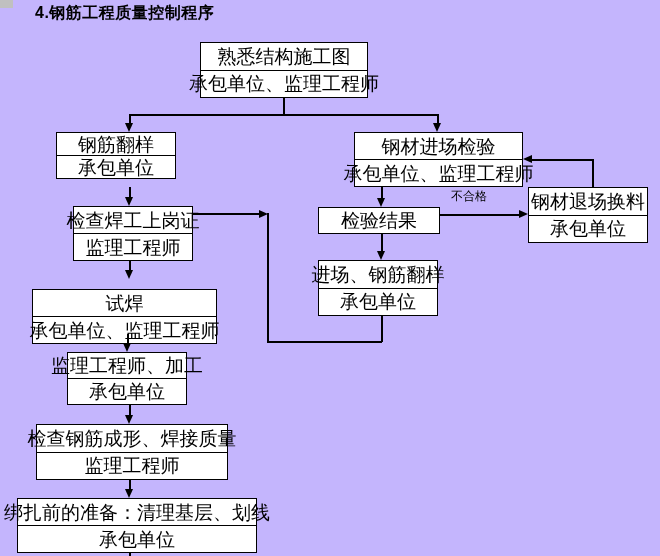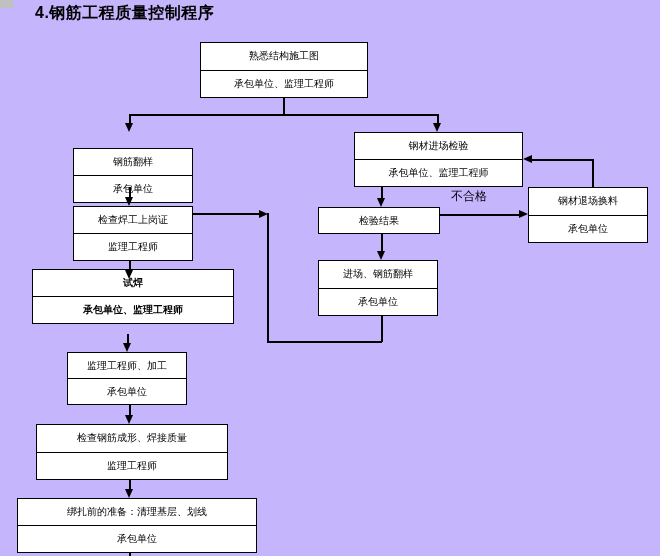--- a/index.html
+++ b/index.html
@@ -17,21 +17,21 @@
     position:absolute; left:35px; top:3px;
     font-size:16px; font-weight:bold; letter-spacing:.5px; white-space:nowrap;
   }
 
   .box {
     position:absolute; border:1.5px solid #000; background:#fff;
     display:flex; flex-direction:column;
   }
   .box .row {
     flex:1; display:flex; align-items:center; justify-content:center;
-    font-size:10px; white-space:nowrap; line-height:1;
+    font-size:19px; white-space:nowrap; line-height:1;
   }
   .box .row + .row { border-top:1.5px solid #000; }
 
   .vl { position:absolute; width:1.5px; background:#000; }
   .hl { position:absolute; height:1.5px; background:#000; }
 
   .arrd { position:absolute; width:0; height:0;
     border-left:4.5px solid transparent; border-right:4.5px solid transparent;
     border-top:9px solid #000; }
   .arrr { position:absolute; width:0; height:0;
@@ -50,21 +50,21 @@
 
   <div class="corner-artifact"></div>
 
   <div class="page-title">4.钢筋工程质量控制程序</div>
 
   <div class="box" style="left:200px; top:42px; width:168px; height:56px;">
     <div class="row">熟悉结构施工图</div>
     <div class="row">承包单位、监理工程师</div>
   </div>
 
-  <div class="box" style="left:73px; top:132px; width:120px; height:55px;margin-top:16px;">
+  <div class="box" style="left:56px; top:132px; width:120px; height:47px;">
     <div class="row">钢筋翻样</div>
     <div class="row">承包单位</div>
   </div>
 
   <div class="box" style="left:354px; top:132px; width:169px; height:55px;">
     <div class="row">钢材进场检验</div>
     <div class="row">承包单位、监理工程师</div>
   </div>
 
   <div class="box" style="left:73px; top:206px; width:120px; height:55px;">
@@ -79,21 +79,21 @@
   <div class="box" style="left:528px; top:187px; width:120px; height:56px;">
     <div class="row">钢材退场换料</div>
     <div class="row">承包单位</div>
   </div>
 
   <div class="box" style="left:318px; top:260px; width:120px; height:56px;">
     <div class="row">进场、钢筋翻样</div>
     <div class="row">承包单位</div>
   </div>
 
-  <div class="box" style="left:32px; top:269px; width:202px; height:55px;font-weight:bold;">
+  <div class="box" style="left:32px; top:289px; width:185px; height:55px;">
     <div class="row">试焊</div>
     <div class="row">承包单位、监理工程师</div>
   </div>
 
   <div class="box" style="left:67px; top:352px; width:120px; height:53px;">
     <div class="row">监理工程师、加工</div>
     <div class="row">承包单位</div>
   </div>
 
   <div class="box" style="left:36px; top:424px; width:192px; height:56px;">

